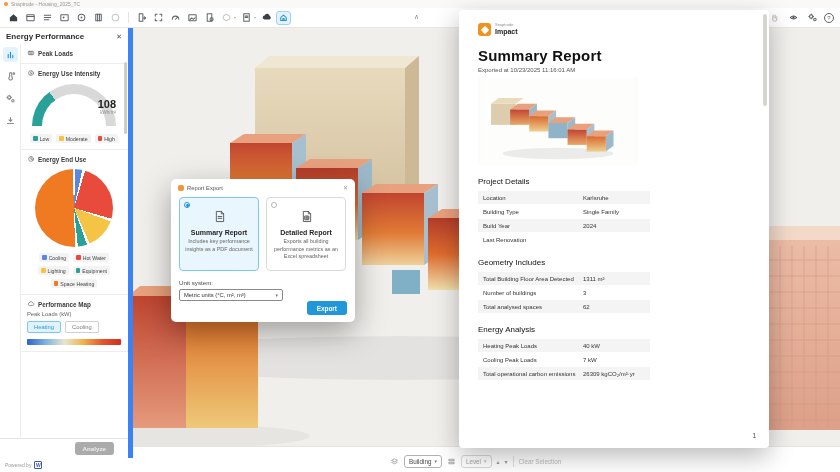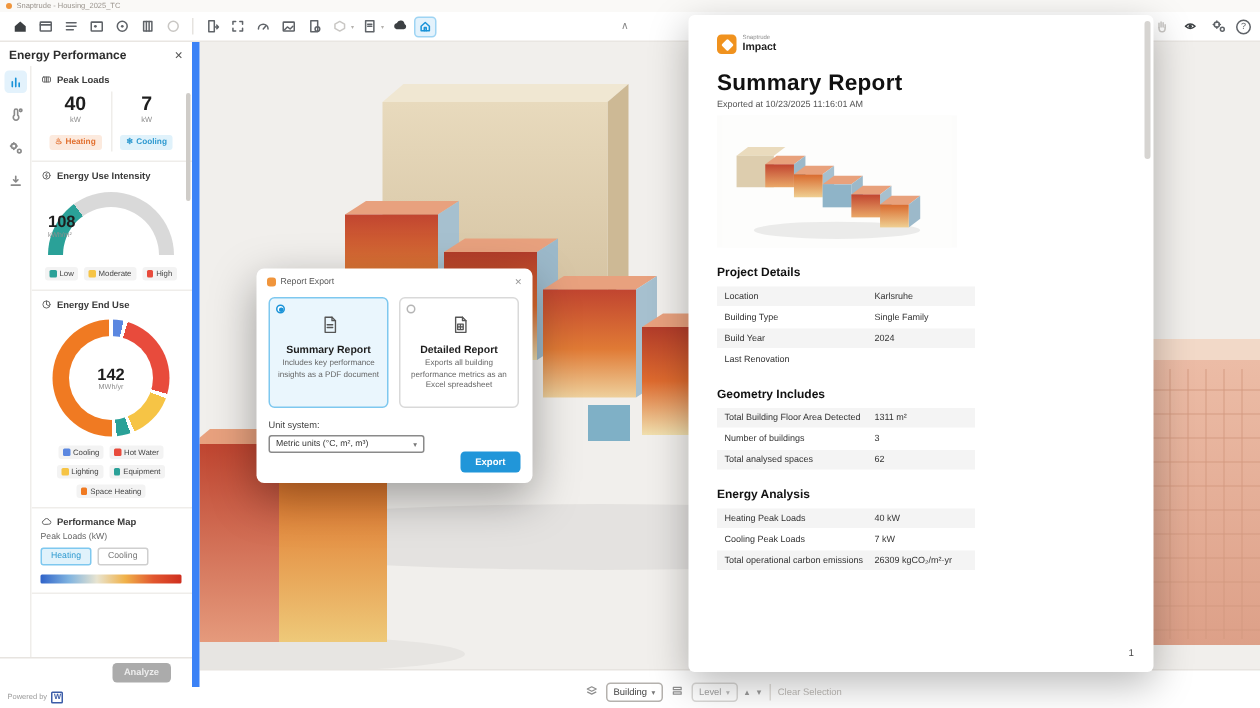--- a/index.html
+++ b/index.html
@@ -50,21 +50,21 @@
   .badge{display:inline-flex;align-items:center;gap:2px;margin-top:3px;padding:1.5px 4px;border-radius:2px;font-size:5.5px;font-weight:bold}
   .badge.heat{background:#fceade;color:#e2702f}
   .badge.cool{background:#e0f2fb;color:#2f9ad0}
   .big-center{text-align:center;margin-top:5px}
   .big-val{font-size:13px;font-weight:bold;color:#1e1e1e}
   .big-unit{font-size:5.3px;color:#8d8d8d;margin-top:1px}
 
   .gauge-wrap{width:84px;height:44px;margin:7px auto 0;position:relative;overflow:hidden}
   .gauge-disc{width:84px;height:84px;border-radius:50%}
   .gauge-hole{position:absolute;left:10px;top:10px;width:64px;height:64px;border-radius:50%;background:#fff}
-  .gauge-txt{position:absolute;left:0;top:14px;width:84px;text-align:left}
+  .gauge-txt{position:absolute;left:0;top:14px;width:84px;text-align:right}
   .gauge-val{font-size:11px;font-weight:bold;color:#1e1e1e}
   .gauge-unit{font-size:4.6px;color:#8d8d8d}
   .legend-row{display:flex;justify-content:center;gap:4px;margin-top:6px;flex-wrap:wrap}
   .lpill{display:inline-flex;align-items:center;gap:2px;background:#f3f3f3;border-radius:2px;padding:1.5px 3px;font-size:5.2px;color:#444}
   .chip{width:4.5px;height:4.5px;border-radius:1px;flex:none}
 
   .donut-wrap{width:78px;height:78px;margin:6px auto 0;position:relative}
   .donut{width:78px;height:78px;border-radius:50%}
   .donut-hole{position:absolute;left:11px;top:11px;width:56px;height:56px;border-radius:50%;background:#fff;display:flex;flex-direction:column;align-items:center;justify-content:center}
   .donut-val{font-size:11px;font-weight:bold;color:#1e1e1e}
@@ -116,21 +116,21 @@
   .report{position:absolute;left:459px;top:10px;width:310px;height:438px;background:#fff;border-radius:4px;box-shadow:0 8px 26px rgba(0,0,0,.28);z-index:40;padding:13px 0 0 19px}
   .brand{display:flex;align-items:center;gap:4px}
   .brand-box{width:13px;height:13px;border-radius:3px;background:#f0921e;position:relative}
   .brand-box::after{content:"";position:absolute;left:3.5px;top:3.5px;width:6px;height:6px;background:#fff;border-radius:1px;transform:rotate(45deg)}
   .brand-top{font-size:4px;color:#8d8d8d;line-height:1.2}
   .brand-name{font-size:7px;font-weight:bold;color:#222;line-height:1.1}
   .r-title{font-size:15px;font-weight:bold;color:#111;margin-top:11px;letter-spacing:.2px}
   .r-exported{font-size:6px;color:#555;margin-top:3px}
   .r-project{font-size:9.5px;font-weight:bold;color:#111;margin-top:13px}
   .r-img{width:160px;height:88px;margin-top:4px;background:#fcfcfb}
-  .r-sec{font-size:8px;font-weight:bold;color:#111;margin-top:12px;margin-bottom:5px}
+  .r-sec{font-size:8px;font-weight:normal;color:#111;margin-top:12px;margin-bottom:5px}
   .r-table{width:172px}
   .r-row{display:flex;align-items:center;height:13px;font-size:6px;color:#333;padding:0 5px;margin-bottom:1px}
   .r-row:nth-child(odd){background:#f4f4f4}
   .r-lbl{width:100px}
   .r-val{flex:1}
   .page-num{position:absolute;right:13px;bottom:9px;font-size:6.5px;color:#444}
   .r-scroll{position:absolute;right:2px;top:4px;width:4px;height:92px;background:#d6d4d1;border-radius:2px}
 </style>
 </head>
 <body>
@@ -361,38 +361,20 @@
       <div class="ep-content">
 
         <div class="card">
           <div class="card-h">
               <svg viewBox="0 0 12 12">
                 <rect x="2" y="3.5" width="8" height="5" rx="1"></rect>
                 <path d="M4.3 3.5v5M6 3.5v5M7.7 3.5v5"></path>
               </svg>
               <span>Peak Loads</span>
             </div>
-          <div class="pl-cols">
-            <div class="pl-col">
-              <div class="pl-val">40</div>
-              <div class="pl-unit">kW</div>
-              <span class="badge heat">
-                  <span>♨</span>
-                  <span>Heating</span>
-                </span>
-            </div>
-            <div class="pl-col">
-              <div class="pl-val">7</div>
-              <div class="pl-unit">kW</div>
-              <span class="badge cool">
-                  <span>❄</span>
-                  <span>Cooling</span>
-                </span>
-            </div>
-          </div>
         </div>
 
 
         <div class="card">
           <div class="card-h">
               <svg viewBox="0 0 12 12">
                 <circle cx="6" cy="6" r="3.6"></circle>
                 <path d="M6.4 3.8 5 6.3h2L5.6 8.6"></path>
               </svg>
               <span>Energy Use Intensity</span>
@@ -424,24 +406,20 @@
         <div class="card">
           <div class="card-h">
               <svg viewBox="0 0 12 12">
                 <circle cx="6" cy="6" r="3.6"></circle>
                 <path d="M6 6V2.4M6 6l3 1.8"></path>
               </svg>
               <span>Energy End Use</span>
             </div>
           <div class="donut-wrap">
             <div class="donut" style="background: conic-gradient(rgb(255, 255, 255) 0%, rgb(255, 255, 255) 0.6%, rgb(91, 135, 224) 0.6%, rgb(91, 135, 224) 3.4%, rgb(255, 255, 255) 3.4%, rgb(255, 255, 255) 4%, rgb(255, 255, 255) 4%, rgb(255, 255, 255) 4.6%, rgb(232, 75, 60) 4.6%, rgb(232, 75, 60) 29.4%, rgb(255, 255, 255) 29.4%, rgb(255, 255, 255) 30%, rgb(255, 255, 255) 30%, rgb(255, 255, 255) 30.6%, rgb(246, 196, 69) 30.6%, rgb(246, 196, 69) 43.4%, rgb(255, 255, 255) 43.4%, rgb(255, 255, 255) 44%, rgb(255, 255, 255) 44%, rgb(255, 255, 255) 44.6%, rgb(42, 161, 152) 44.6%, rgb(42, 161, 152) 48.4%, rgb(255, 255, 255) 48.4%, rgb(255, 255, 255) 49%, rgb(255, 255, 255) 49%, rgb(255, 255, 255) 49.6%, rgb(240, 122, 34) 49.6%, rgb(240, 122, 34) 99.4%, rgb(255, 255, 255) 99.4%, rgb(255, 255, 255) 100%);"></div>
-            <div class="donut-hole">
-              <div class="donut-val">142</div>
-              <div class="donut-unit">MWh/yr</div>
-            </div>
           </div>
           <div class="legend-row">
             <span class="lpill">
                 <span class="chip" style="background: rgb(91, 135, 224);"></span>
                 <span>Cooling</span>
               </span>
             <span class="lpill">
                 <span class="chip" style="background: rgb(232, 75, 60);"></span>
                 <span>Hot Water</span>
               </span>

